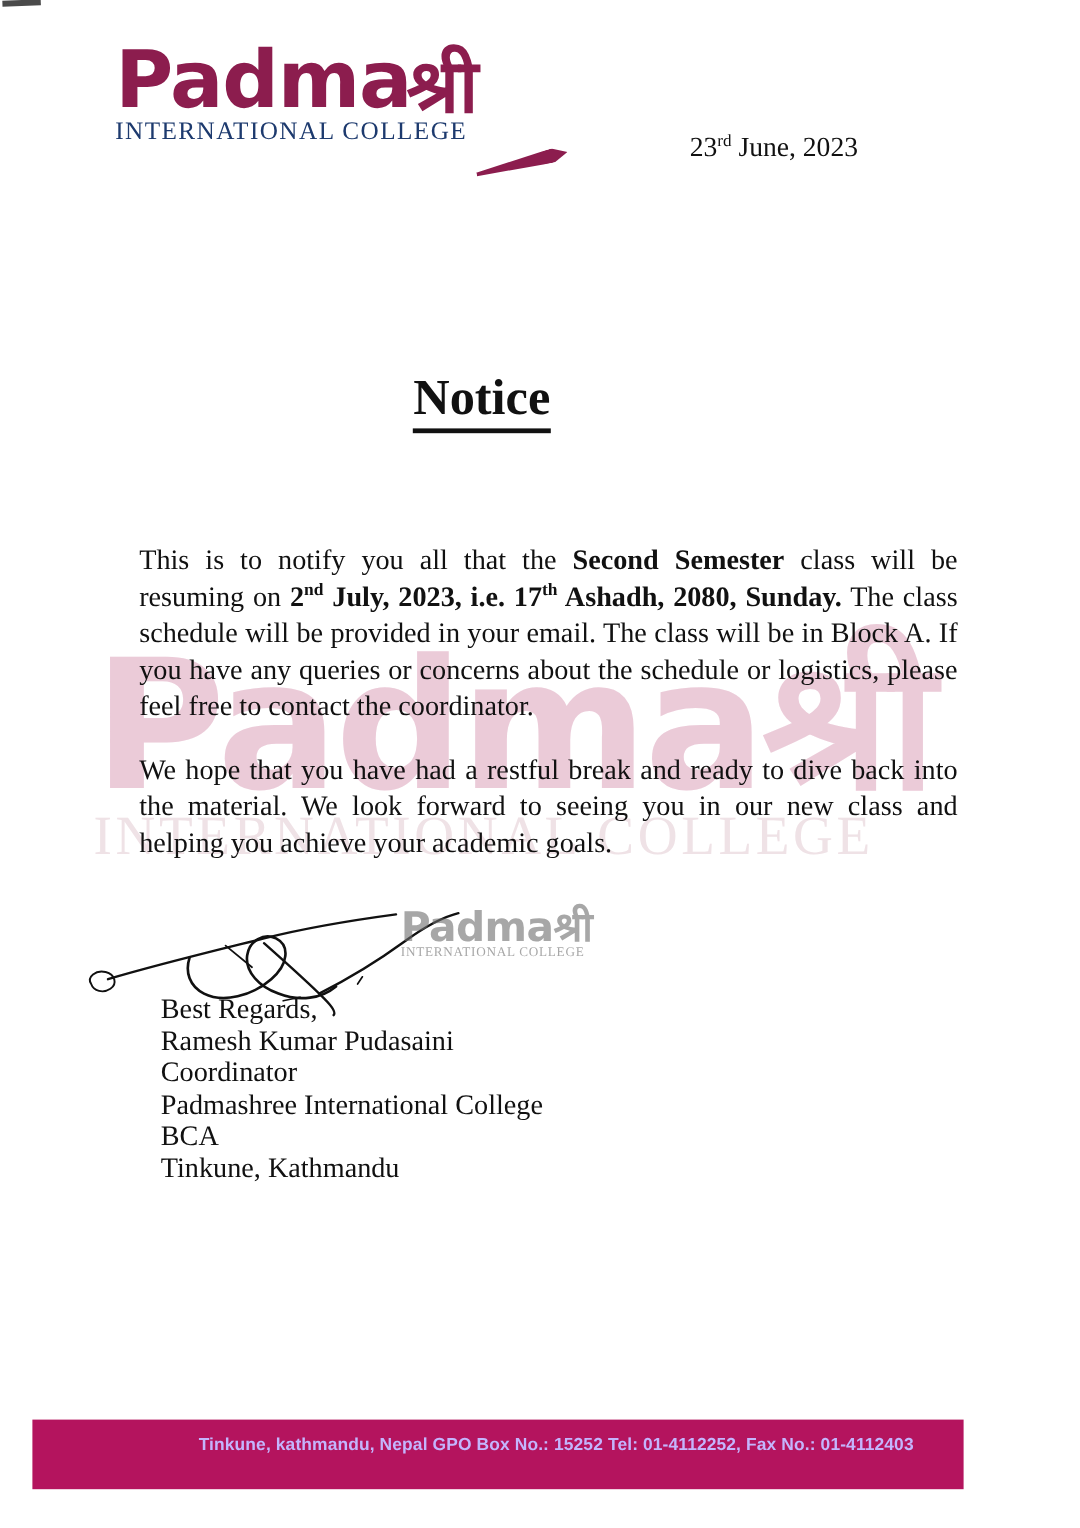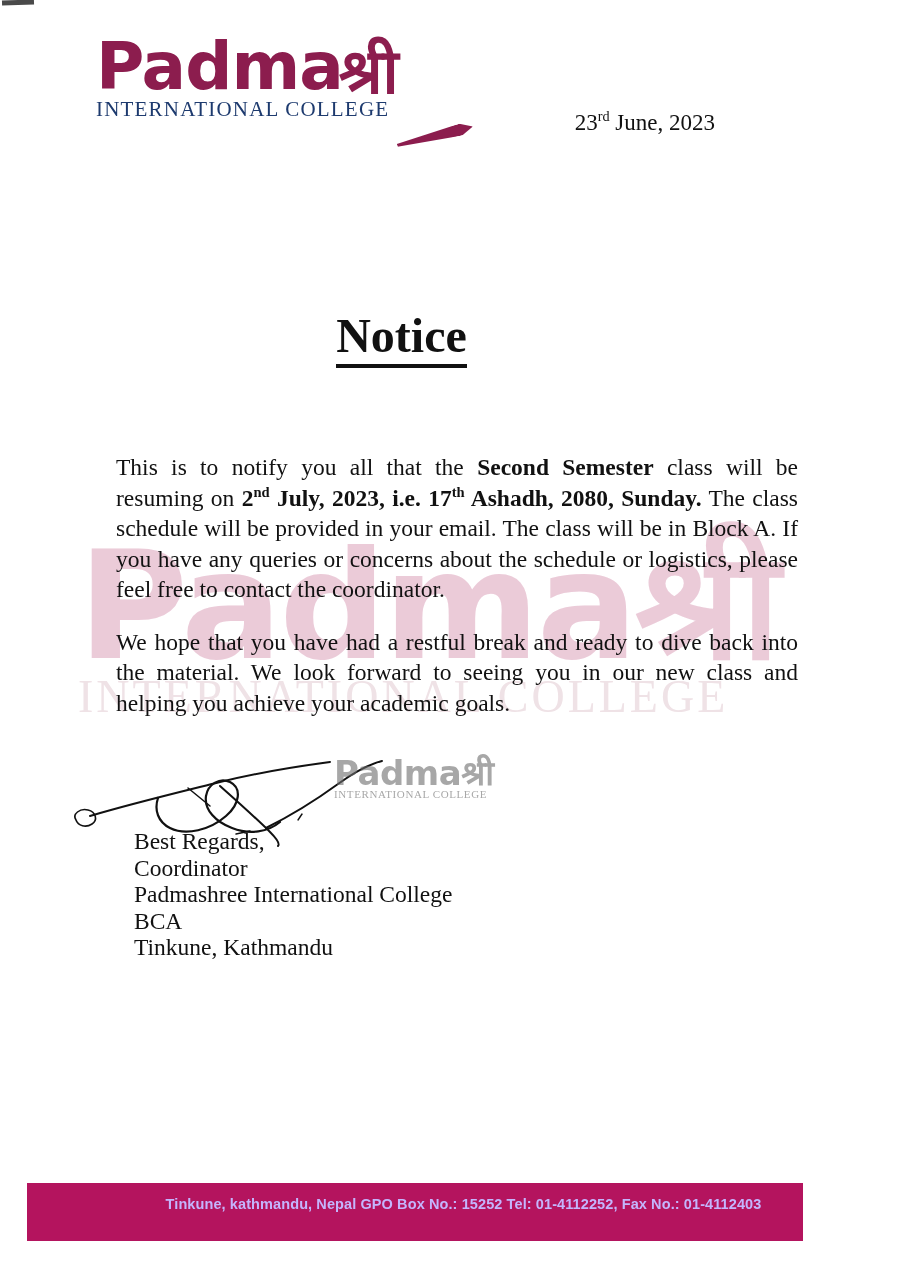--- a/index.html
+++ b/index.html
@@ -85,21 +85,21 @@
     line-height: 0;
   }
 
   
   .notice-title {
     position: absolute;
     left: 0;
     right: 0;
     top: 308px;
     text-align: center;
-    font-size: 48px;
+    font-size: 42px;
     font-weight: bold;
   }
   .notice-title span {
     border-bottom: 4px solid #111;
     padding-bottom: 2px;
   }
 
   
   .watermark {
     position: absolute;
@@ -266,20 +266,21 @@
     </svg>
   </div>
 
   <div class="stamp">
     <div class="stamp-word"><span>Padma</span><span>श्री</span></div>
     <div class="stamp-sub">INTERNATIONAL COLLEGE</div>
   </div>
 
   <div class="signoff">
     <div>Best Regards,</div>
+    <div>Ramesh Kumar Pudasaini</div>
     <div>Coordinator</div>
     <div>Padmashree International College</div>
     <div>BCA</div>
     <div>Tinkune, Kathmandu</div>
   </div>
 
   <div class="footer-bar">
     <div class="line footer-line1">Tinkune, kathmandu, Nepal GPO Box No.: 15252 Tel: 01-4112252, Fax No.: 01-4112403</div>
   </div>
 

